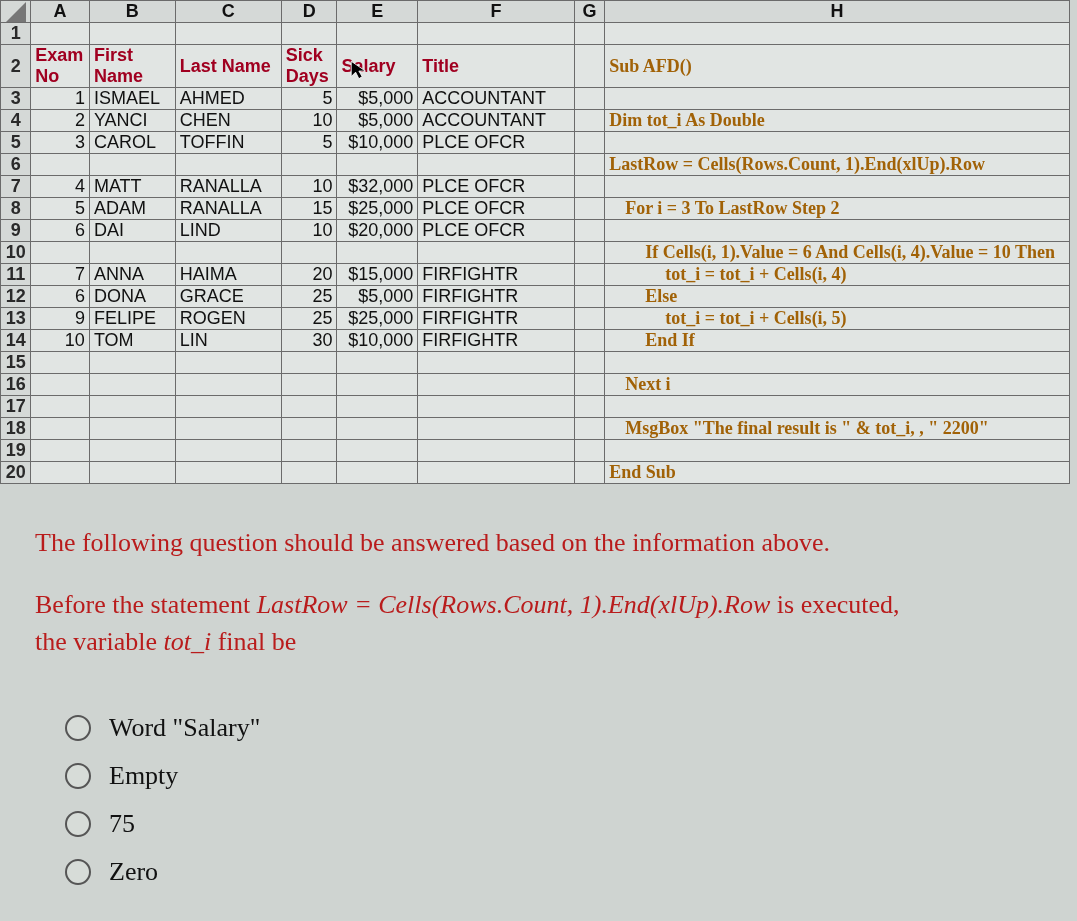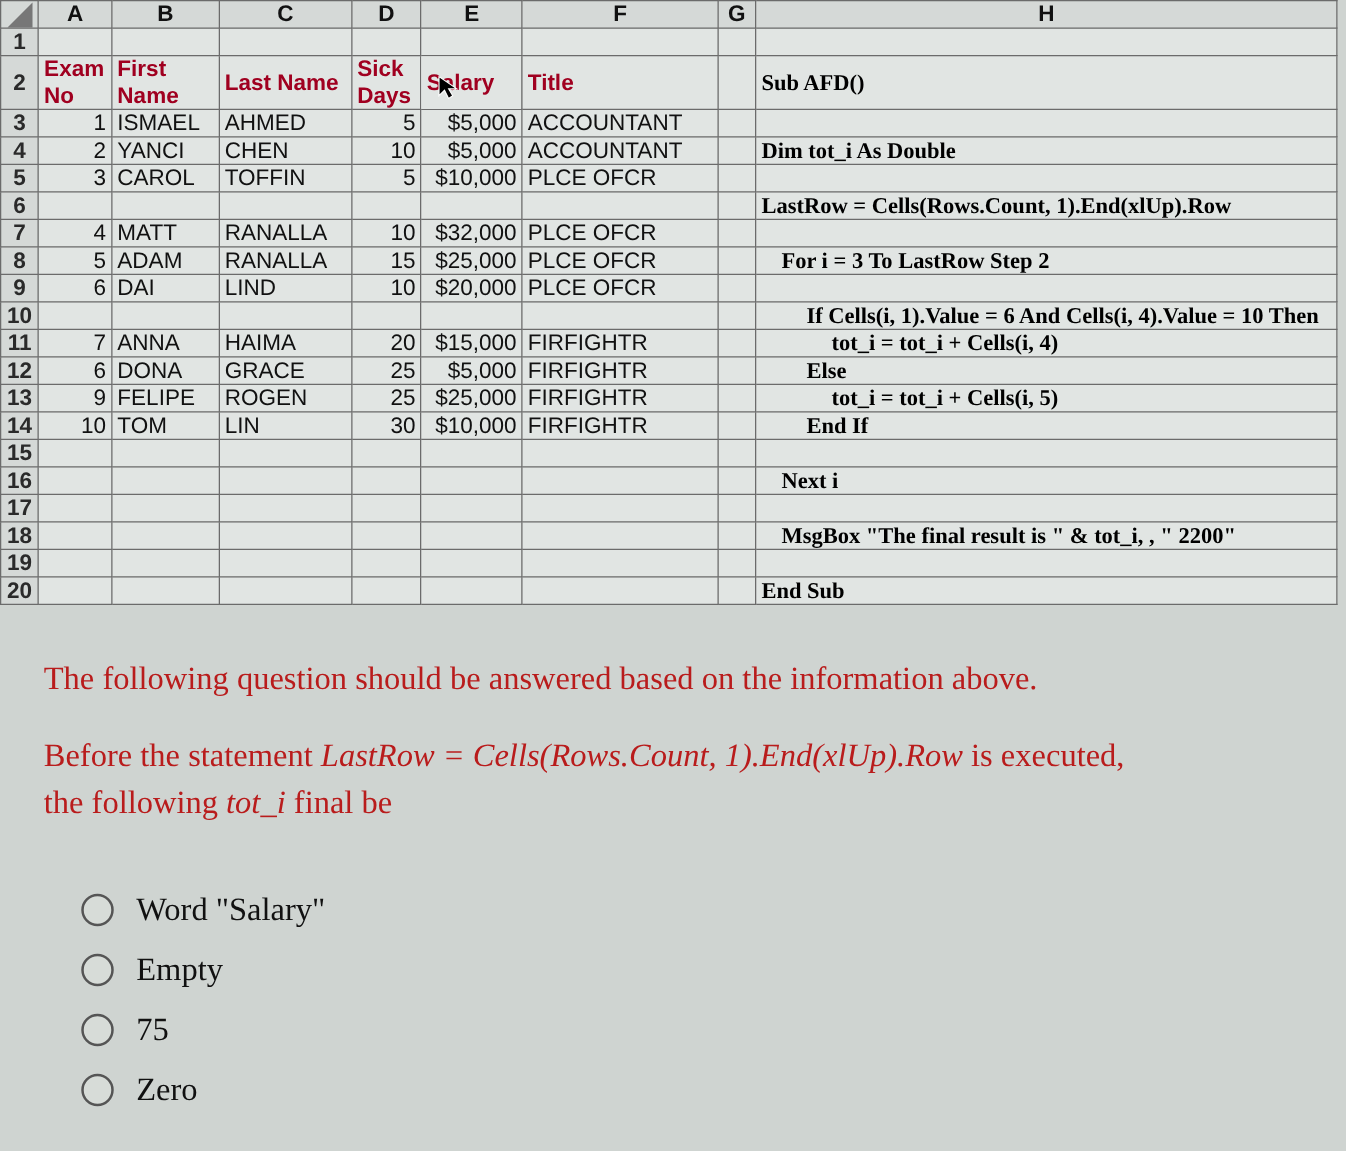--- a/index.html
+++ b/index.html
@@ -12,21 +12,21 @@
   .colA{width:58px;}
   .colB{width:85px;}
   .colC{width:105px;}
   .colD{width:55px;}
   .colE{width:80px;}
   .colF{width:155px;}
   .colG{width:30px;}
   .colH{width:460px;}
   .hdr-cell{font-weight:bold;color:#a00020;}
   .num{text-align:right;}
-  .code{font-family:"Times New Roman",serif;font-weight:bold;color:#000000;font-size:18px;}
+  .code{font-family:"Times New Roman",serif;font-weight:bold;color:#a16207;font-size:18px;}
   .indent1{padding-left:20px !important;}
   .indent2{padding-left:40px !important;}
   .indent3{padding-left:60px !important;}
   .title-row td{height:44px;vertical-align:middle;}
   .salary-header{position:relative;}
   .cursor-icon{position:absolute;left:12px;top:14px;pointer-events:none;}
   .question-area{padding:40px 35px 0 35px;font-family:"Times New Roman",serif;}
   .q-line{font-size:26px;line-height:1.45;margin-bottom:24px;color:#b91c1c;}
   .italic{font-style:italic;}
   .options{padding:10px 0 0 30px;}
@@ -285,21 +285,21 @@
     </tbody>
       </table>
   </div>
 
   <div class="question-area">
     <div class="q-line">The following question should be answered based on the information above.</div>
     <div class="q-line">
       <span>Before the statement  </span>
       <span class="italic">LastRow = Cells(Rows.Count, 1).End(xlUp).Row</span>
       <span>  is executed,</span><br>
-      <span>the following </span>
+      <span>the variable </span>
       <span class="italic">tot_i</span>
       <span> final be</span>
     </div>
 
     <div class="options">
       <div class="option">
         <span class="radio-circle"></span>
         <span>Word "Salary"</span>
       </div>
       <div class="option">

